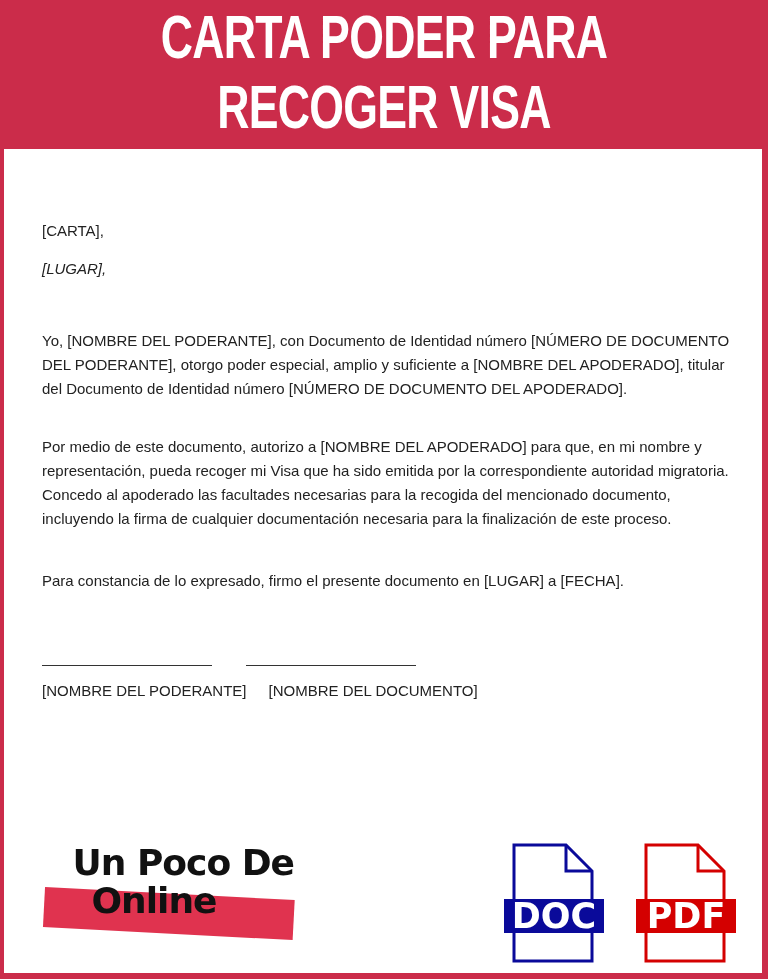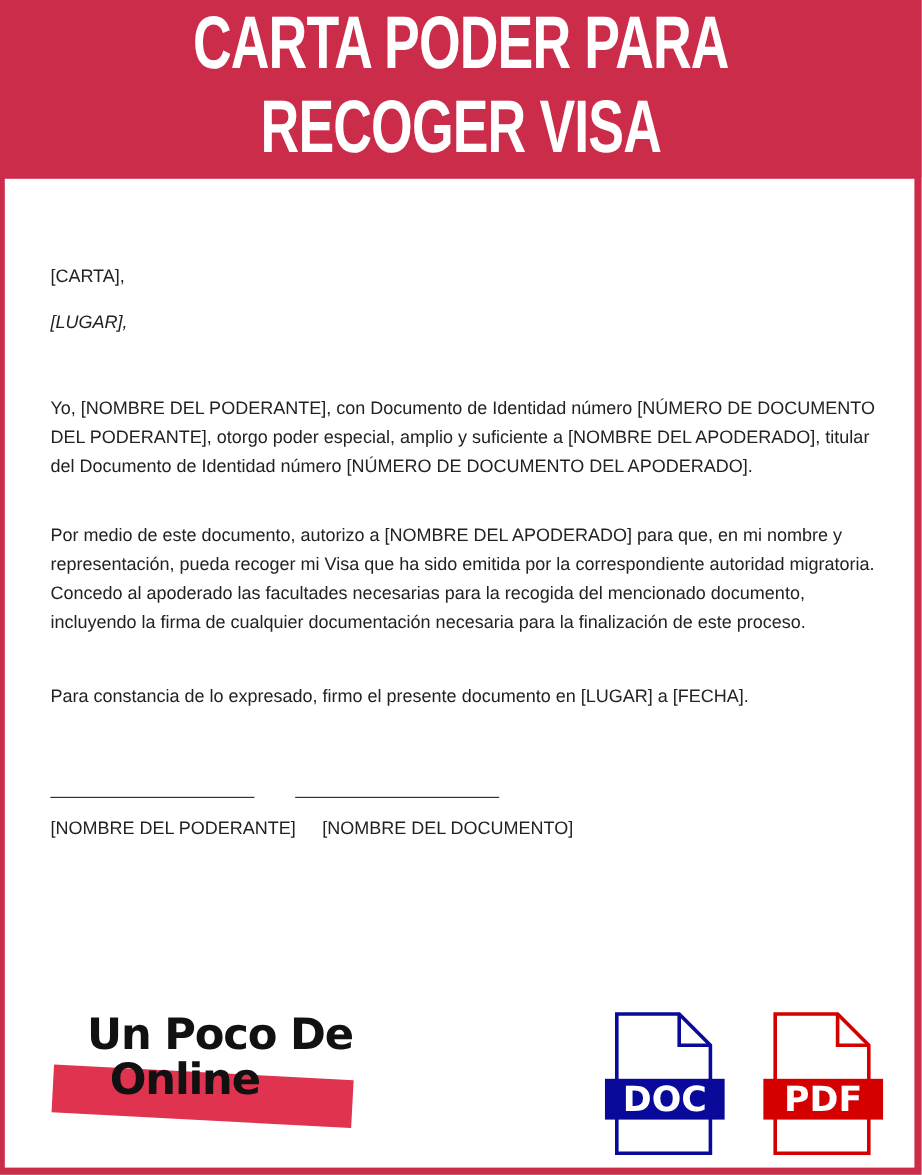--- a/index.html
+++ b/index.html
@@ -51,21 +51,21 @@
   }
   .logo .lt1 { top: 4px; left: -8px; text-align: right; }
   .logo .lt2 { top: 42px; left: -18px; }
   .logo .lt3 { top: 80px; left: -20px; }
 
   .file-icon { position: absolute; top: 694px; width: 100px; height: 120px; }
   .file-icon.doc { left: 500px; }
   .file-icon.pdf { left: 632px; }
   .file-label {
     position: absolute; left: 0; top: 56px; width: 100px; height: 34px;
-    color: #fff; font-weight: bold; font-size: 29px; line-height: 34px;
+    color: #fff; font-weight: bold; font-size: 35px; line-height: 34px;
     text-align: center; font-family: "DejaVu Sans", sans-serif;
   }
 </style>
 </head>
 <body>
 
 <div class="header">
   <span class="title-line l1">CARTA PODER PARA</span>
   <span class="title-line">RECOGER VISA</span>
 </div>

